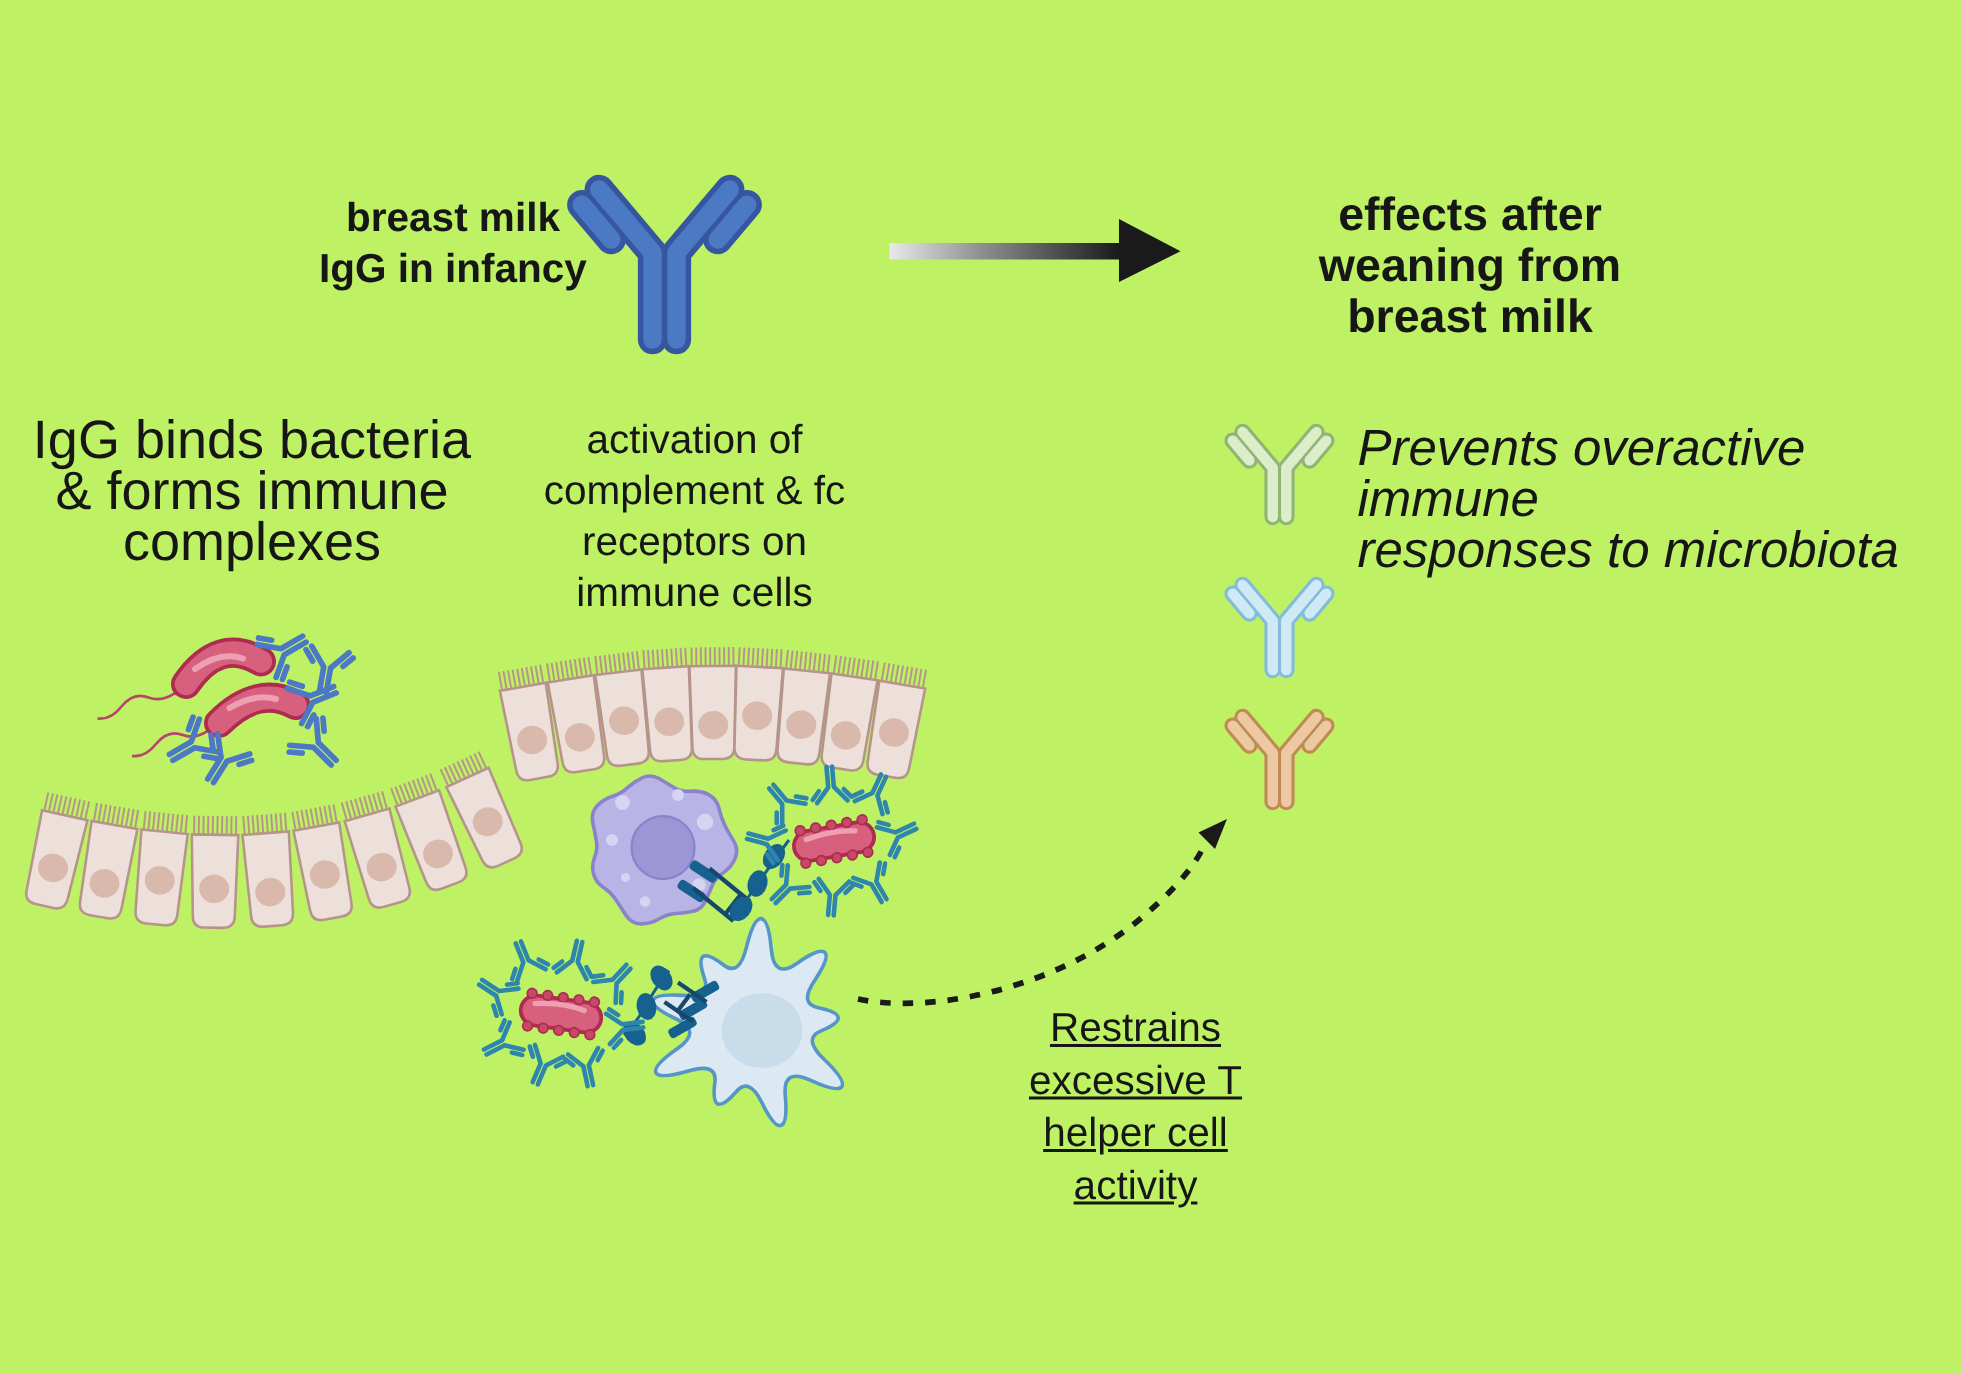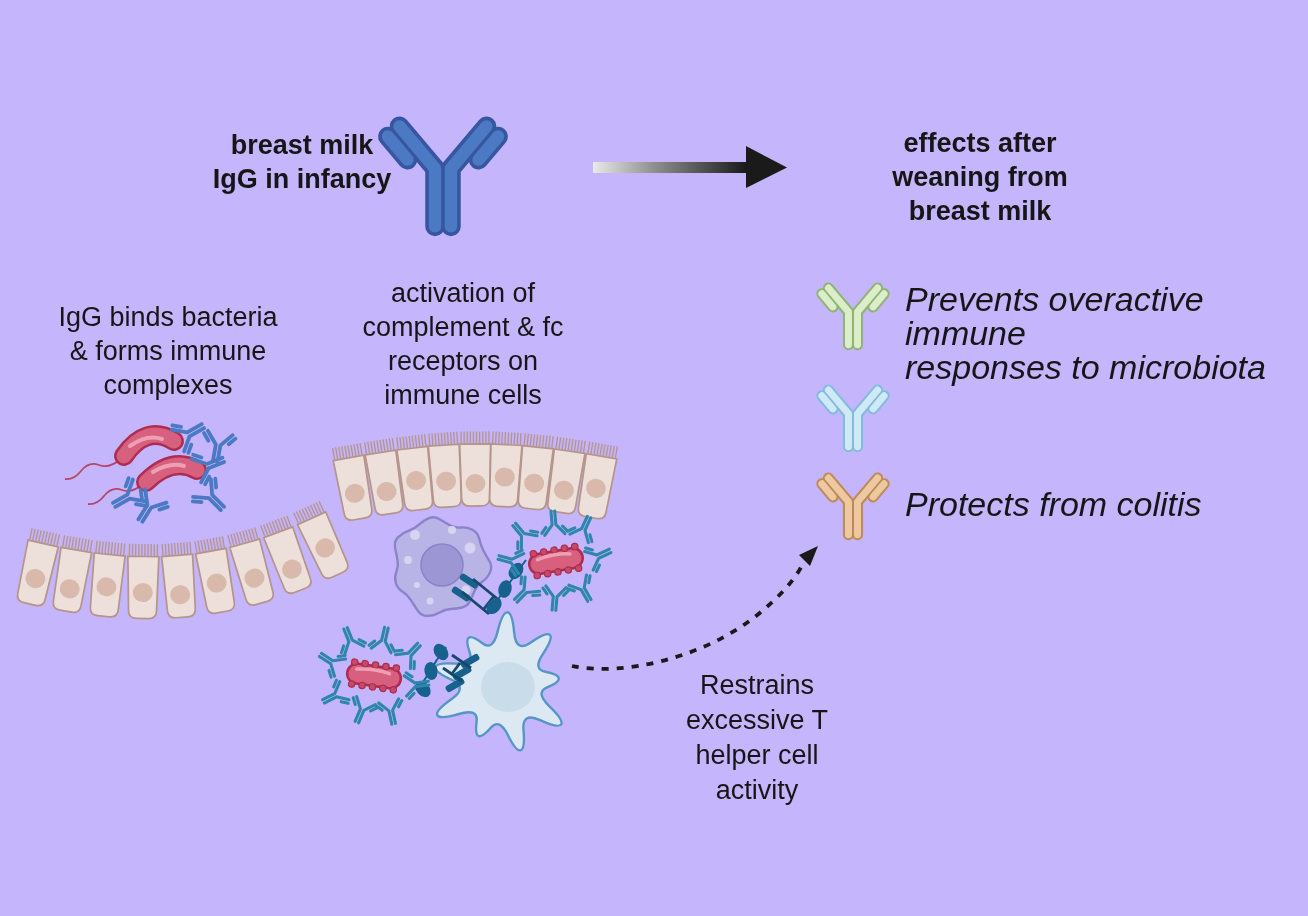--- a/index.html
+++ b/index.html
@@ -1,27 +1,27 @@
 <!DOCTYPE html>
 <html><head>
 <meta charset="utf-8">
 <style>
   html,body{margin:0;padding:0;background:#fff;}
-  .stage{position:relative;width:1308px;height:916px;background:#c4b5fd;overflow:hidden;
+  .stage{position:relative;width:1308px;height:916px;background:#bef264;overflow:hidden;
          font-family:"Liberation Sans",sans-serif;}
   #scene{position:absolute;left:0;top:0;}
   .t{position:absolute;color:#161616;white-space:pre-line;font-family:"Liberation Sans",sans-serif;}
   .bold{font-weight:700;}
   .center{text-align:center;}
   .italic{font-style:italic;}
   .title-left{left:152px;top:128px;width:300px;font-size:27px;line-height:34px;}
-  .title-right{left:830px;top:126px;width:300px;font-size:27px;line-height:34px;}
-  .cap-left{left:18px;top:276px;width:300px;font-size:27px;line-height:34px;margin-top:24px;}
+  .title-right{left:830px;top:126px;width:300px;font-size:31px;line-height:34px;}
+  .cap-left{left:18px;top:276px;width:300px;font-size:36px;line-height:34px;}
   .cap-mid{left:313px;top:276px;width:300px;font-size:27px;line-height:34px;}
-  .cap-restrain{left:642px;top:668px;width:230px;font-size:27px;line-height:35px;}
+  .cap-restrain{left:642px;top:668px;width:230px;font-size:27px;line-height:35px;text-decoration:underline;}
   .fx{left:905px;width:400px;font-size:34px;line-height:34px;}
   .fx1{top:282px;} .fx2{top:385px;} .fx3{top:487px;}
 </style>
 </head>
 <body>
 
 <div class="stage">
   <svg id="scene" width="1308" height="916" viewBox="0 0 1308 916">
       <defs>
         <linearGradient id="agrad" x1="0" y1="0" x2="1" y2="0">
@@ -553,14 +553,13 @@
   <div class="t center cap-mid">activation of
 complement &amp; fc
 receptors on
 immune cells</div>
   <div class="t center cap-restrain">Restrains
 excessive T
 helper cell
 activity</div>
   <div class="t italic fx fx1">Prevents overactive immune
 responses to microbiota</div>
-  <div class="t italic fx fx3">Protects from colitis</div>
 </div>
 
 </body></html>

